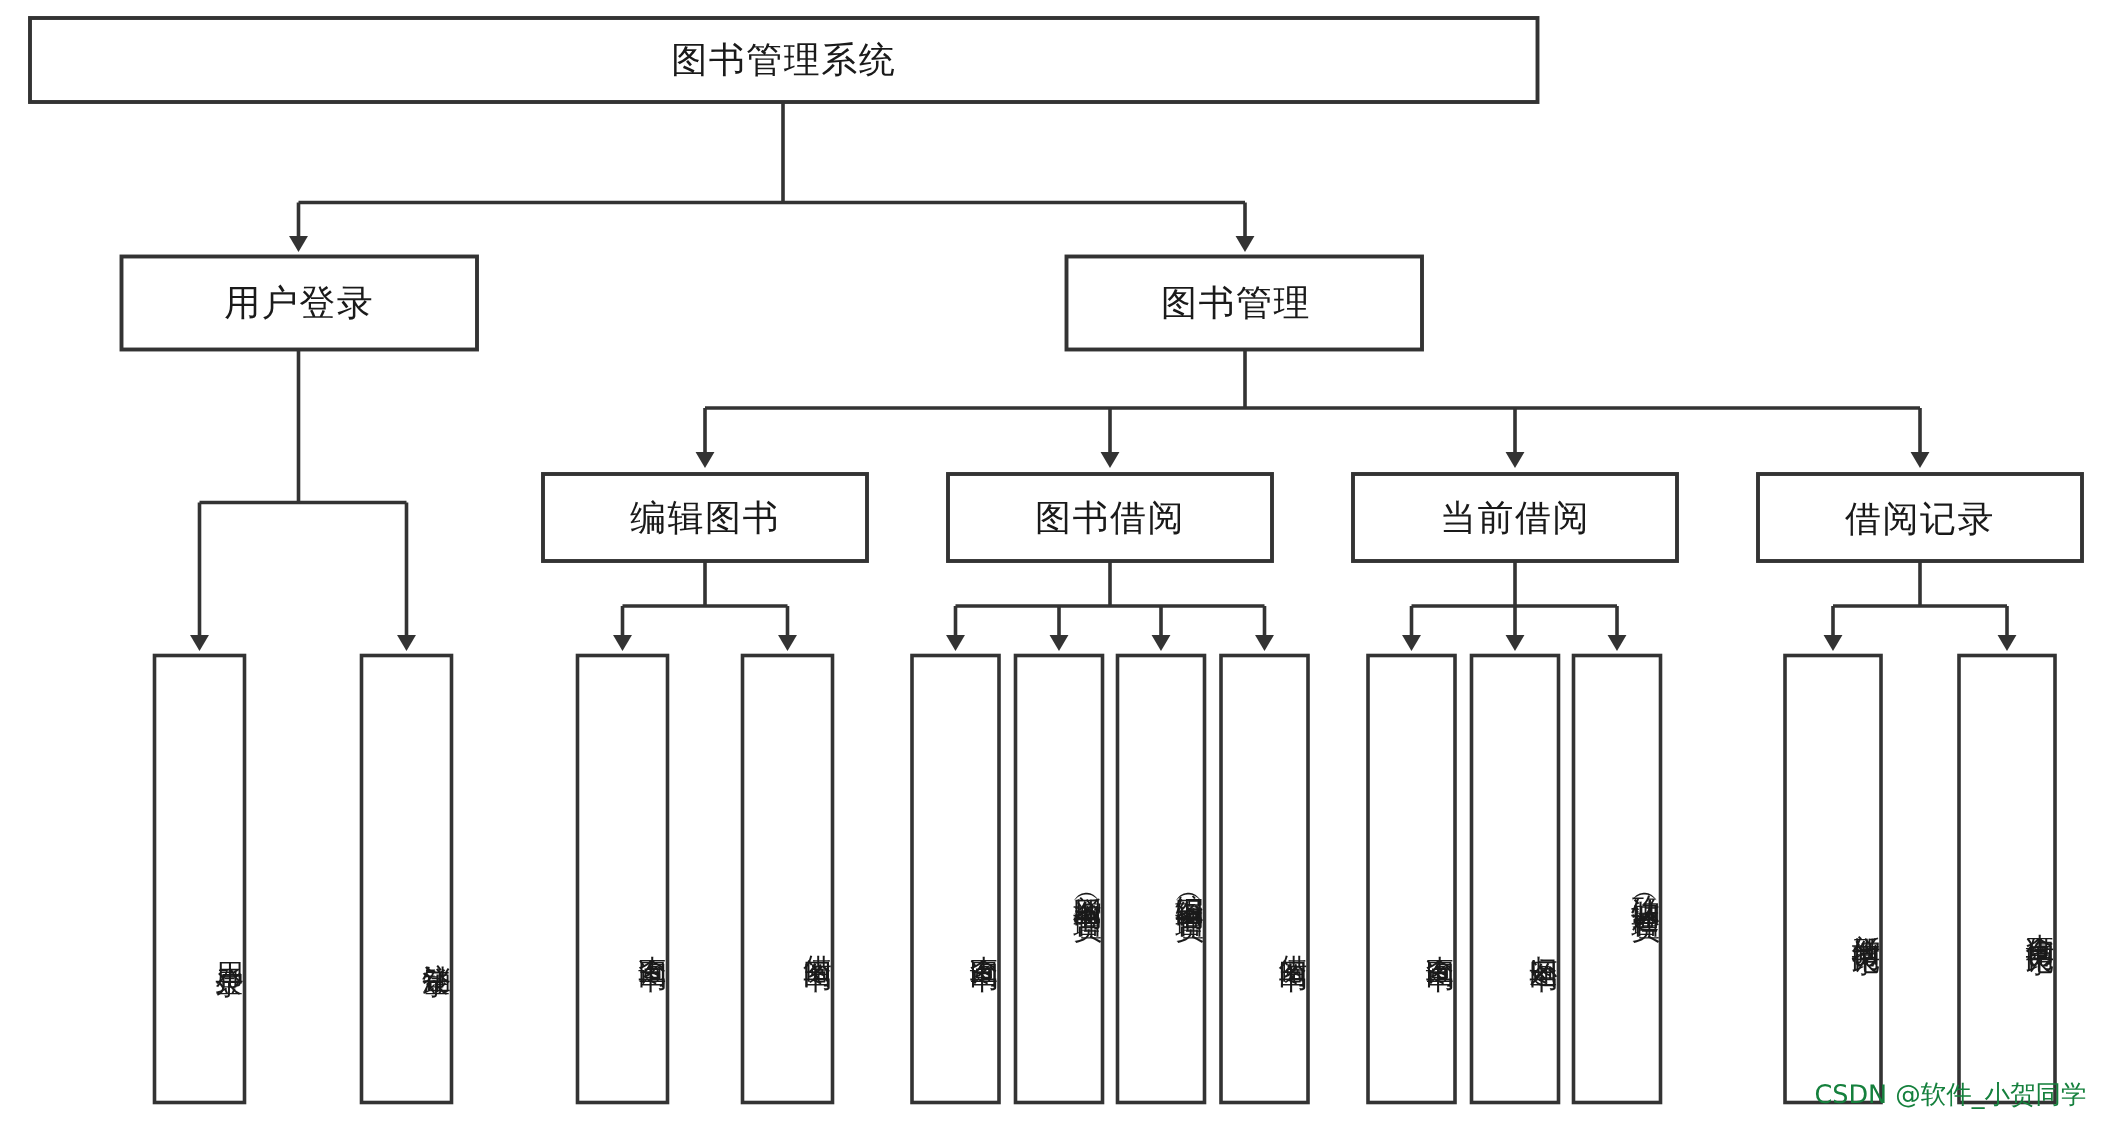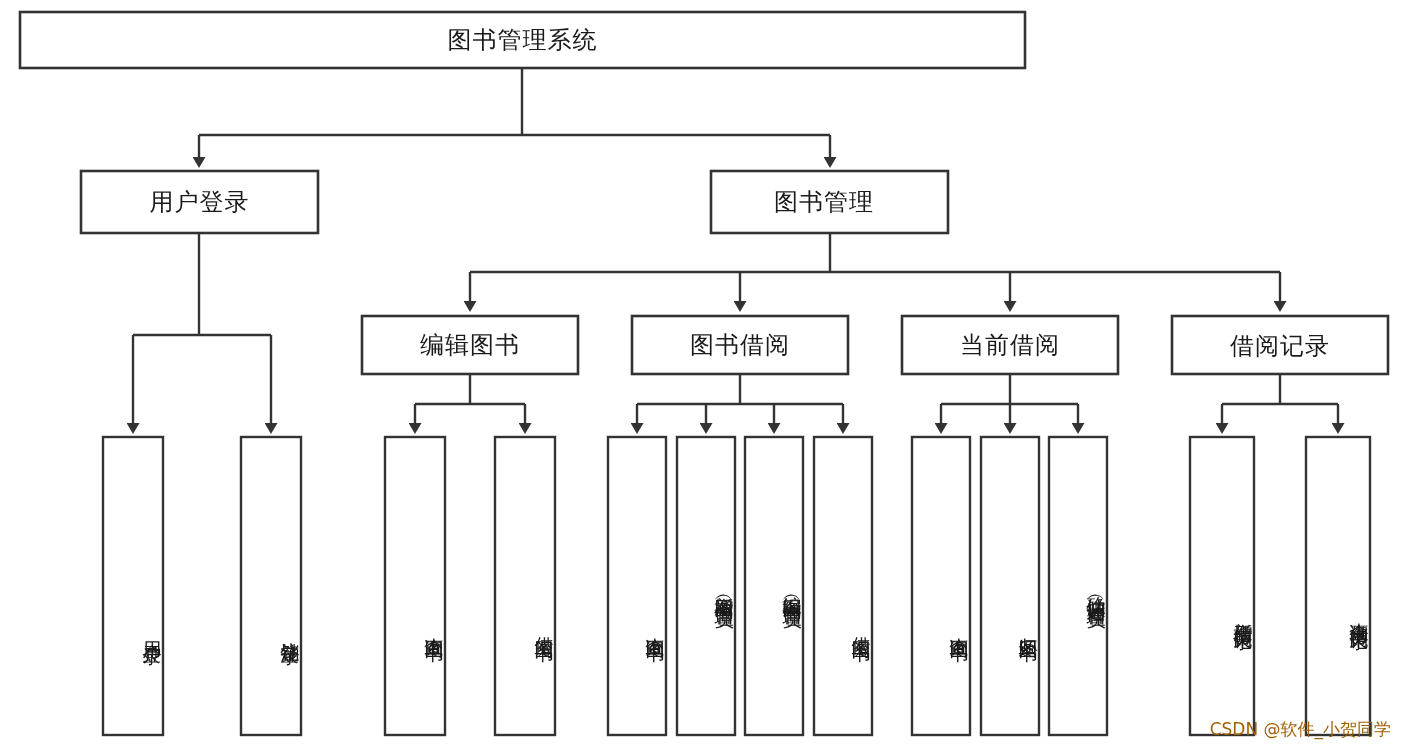--- a/index.html
+++ b/index.html
@@ -71,21 +71,21 @@
     text-orientation: upright;
     letter-spacing: 2px;
     white-space: nowrap;
     pointer-events: none;
   }
   .watermark {
     position: absolute;
     right: 14px;
     bottom: 6px;
     font-size: 17px;
-    color: #a16207;
+    color: #15803d;
     font-family: "DejaVu Sans", "Liberation Sans", sans-serif;
     white-space: nowrap;
     pointer-events: none;
   }
 </style>
 </head>
 <body>
 
 <div id="diagram-root">
 

